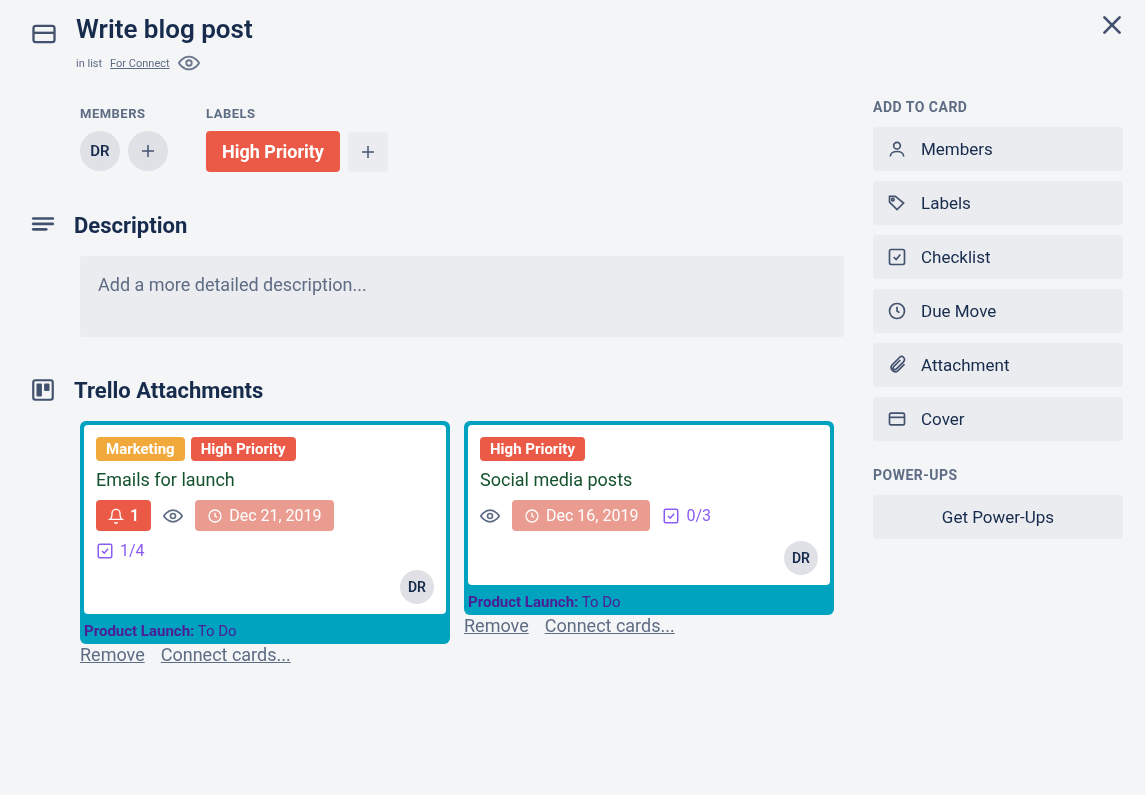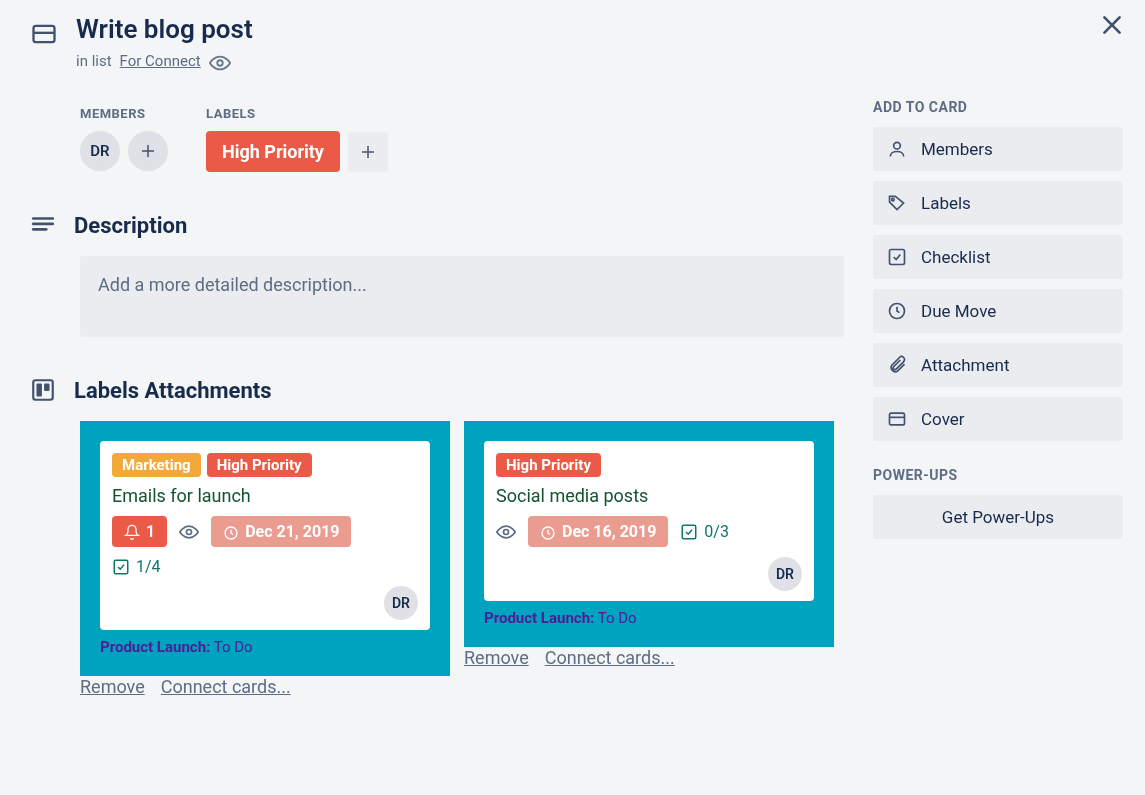--- a/index.html
+++ b/index.html
@@ -24,21 +24,21 @@
     position: absolute;
     top: 12px;
     right: 20px;
     color: #42526e;
     cursor: pointer;
   }
 
   .header-row { display: flex; align-items: flex-start; gap: 18px; }
   .header-icon { margin-top: 6px; color: #42526e; }
   .title { font-size: 26px; font-weight: 600; margin: 0; color: #172b4d; }
-  .sub { margin-top: 8px; font-size: 15px; color: #5e6c84; display:flex; align-items:flex-start; gap:8px;}
+  .sub { margin-top: 8px; font-size: 11px; color: #5e6c84; display:flex; align-items:center; gap:8px;}
   .sub .underline { text-decoration: underline; color:#5e6c84; cursor:pointer;}
   .eye-inline { color:#6b778c; }
 
   .meta-row { display: flex; gap: 38px; margin: 32px 0 0 50px; }
   .meta-block .meta-label { font-size: 13px; font-weight: 700; color: #5e6c84; letter-spacing: 0.5px; margin-bottom: 10px; }
   .meta-items { display: flex; gap: 8px; align-items: center; }
   .avatar, .plus-circle {
     width: 40px; height: 40px; border-radius: 50%;
     background: #dfe1e6; display: flex; align-items: center; justify-content: center;
     font-size: 15px; font-weight: 600; color: #172b4d; cursor:pointer;
@@ -62,36 +62,36 @@
     margin: 18px 0 0 50px; background:#ebecf0; border-radius:3px;
     padding: 18px 18px 42px 18px; font-size:18px; color:#5e6c84; cursor:pointer;
   }
 
   .attachments {
     margin: 18px 0 0 50px;
     display:flex; gap:14px; flex-wrap:wrap;
   }
   .att-card-outer { width: 370px; }
   .att-card {
-    background:#00a3bf; border-radius:0; padding:20px;
+    background:#00a3bf; border-radius:6px; padding:4px;
   }
   .att-inner { background:#fff; border-radius:4px; padding:12px 12px 10px 12px; }
   .labels-row { display:flex; gap:6px; margin-bottom:8px; }
   .mini-label { font-size:15px; font-weight:700; padding:3px 10px; border-radius:4px; color:#fff; }
   .mini-label.yellow { background:#f2a93b; }
   .mini-label.red { background:#eb5a46; }
   .att-title { font-size:18px; color:#14532d; margin-bottom:10px; }
   .badges-row { display:flex; align-items:center; gap:12px; margin-bottom:10px; }
   .badge {
     display:inline-flex; align-items:center; gap:6px;
     font-size:16px; color:#5e6c84;
   }
   .badge.bell { background:#eb5a46; color:#fff; padding:6px 12px; border-radius:4px; font-weight:600; }
-  .badge.due { background:#eb9c91; color:#fff; padding:6px 12px; border-radius:4px; font-weight:700;align-items:flex-end; }
-  .badge.check { color:#0f766e; }
+  .badge.due { background:#eb9c91; color:#fff; padding:6px 12px; border-radius:4px; font-weight:400; }
+  .badge.check { color:#8b5cf6; }
   .att-avatar-row { display:flex; justify-content:flex-end; }
   .small-avatar { width:34px; height:34px; border-radius:50%; background:#dfe1e6; display:flex; align-items:center; justify-content:center; font-size:14px; font-weight:600; color:#172b4d;}
   .att-board { margin-top:8px; font-size:15px; color:#4c1d95; }
   .att-board .board-name { font-weight:700; }
   .att-actions { font-size:18px; color:#5e6c84; display:flex; gap:16px; }
   .att-actions span { text-decoration: underline; cursor:pointer; }
 
   
   .side-heading { font-size: 14px; font-weight: 700; color:#5e6c84; letter-spacing:0.5px; margin-bottom:12px; }
   .side-btn {
@@ -183,21 +183,21 @@
 
     <div class="section">
       <div class="section-head">
         <div class="section-icon">
           <svg width="26" height="26" viewBox="0 0 24 24" fill="currentColor">
               <rect x="3" y="3" width="18" height="18" rx="2" fill="none" stroke="currentColor" stroke-width="2"></rect>
               <rect x="6" y="6" width="5" height="12" rx="1"></rect>
               <rect x="13" y="6" width="5" height="7" rx="1"></rect>
             </svg>
         </div>
-        <h2>Labels Attachments</h2>
+        <h2>Trello Attachments</h2>
       </div>
       <div class="attachments" id="att-container">
           <div class="att-card-outer">
             <div class="att-card">
               <div class="att-inner">
                 <div class="labels-row">
                   <span class="mini-label yellow">Marketing</span>
                   <span class="mini-label red">High Priority</span>
                 </div>
                 <div class="att-title">Emails for launch</div>

